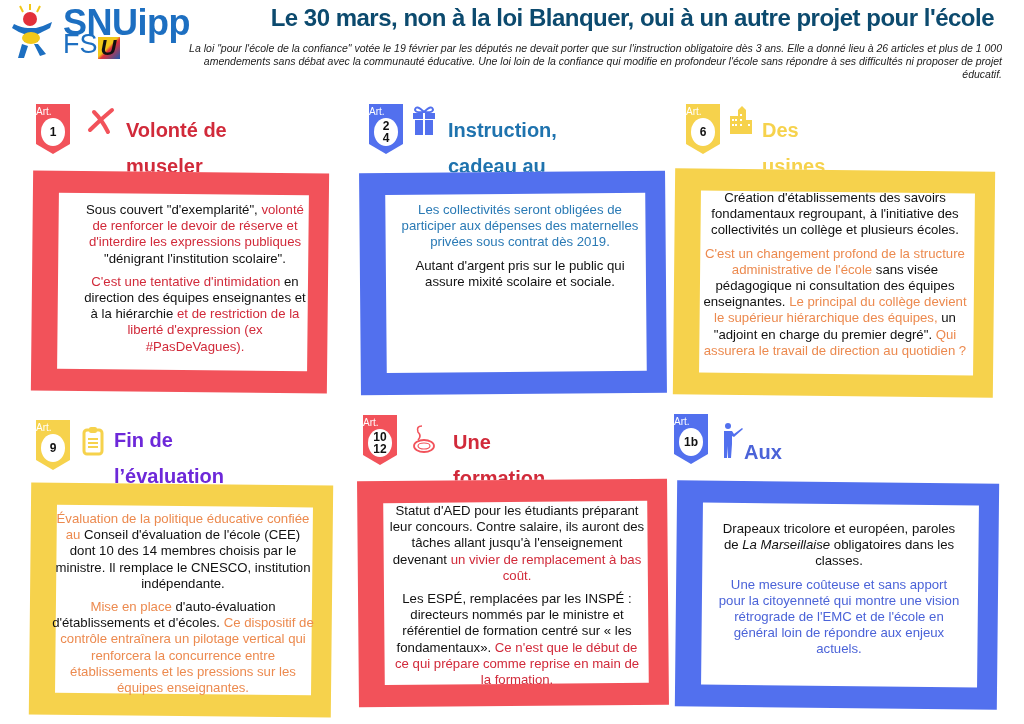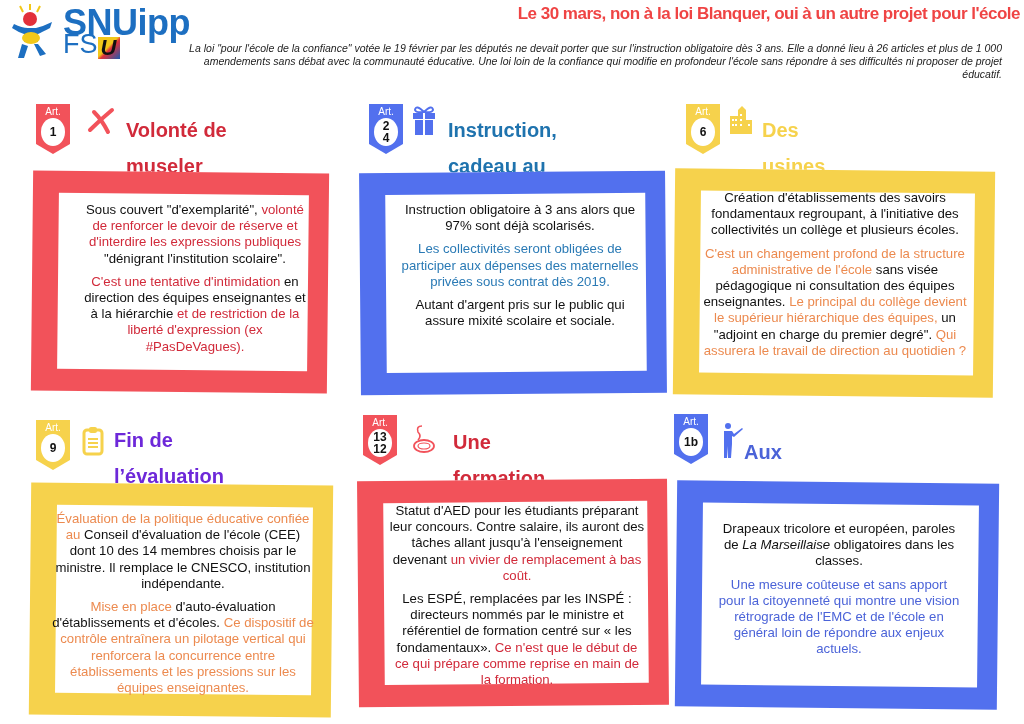--- a/index.html
+++ b/index.html
@@ -5,26 +5,26 @@
   html, body { margin:0; padding:0; }
   body {
     width:1024px; height:724px; background:#ffffff; position:relative; overflow:hidden;
     font-family:"Liberation Sans", sans-serif; color:#111;
   }
   .logo { position:absolute; left:8px; top:2px; width:130px; height:60px; }
   .logo-mark { position:absolute; left:0; top:0; width:50px; height:58px; }
   .logo-text1 { position:absolute; left:55px; top:0px; font-weight:bold; font-size:36px; color:#1d6fc1; letter-spacing:-0.5px; }
   .logo-text2 { position:absolute; left:55px; top:27px; font-size:27px; color:#1d6fc1; }
   .logo-u { display:inline-block; width:22px; height:22px; background:linear-gradient(135deg,#f2c81a 0%,#f2c81a 45%,#e2303a 55%,#1a5ab0 100%); color:#111; font-weight:bold; font-style:italic; font-size:22px; line-height:22px; text-align:center; vertical-align:-2px; }
-  .main-title { position:absolute; left:285px; top:4px; width:735px; text-align:right; font-weight:bold; font-size:17px; color:#ef4444; letter-spacing:-0.5px; white-space:nowrap; }
+  .main-title { position:absolute; left:259px; top:4px; width:735px; text-align:right; font-weight:bold; font-size:24px; color:#0c4a6e; letter-spacing:-0.5px; white-space:nowrap; }
   .intro { position:absolute; left:170px; top:42px; width:832px; text-align:right; font-style:italic; font-size:10.5px; line-height:13px; color:#222; }
 
   .card { position:absolute; }
   .badge { position:absolute; width:34px; height:50px; }
-  .badge .art { position:absolute; top:2px; left:0; width:34px; text-align:center; color:#fff; font-size:10px; }
+  .badge .art { position:absolute; top:2px; left:0; width:34px; color:#fff; font-size:10px; }
   .badge .circle { position:absolute; top:14px; left:5px; width:24px; height:28px; background:#fff; border-radius:50%; display:flex; flex-direction:column; align-items:center; justify-content:center; font-weight:bold; font-size:12px; line-height:12px; color:#111; }
   .head-icon { position:absolute; }
   .card-title { position:absolute; font-weight:bold; font-size:20px; line-height:36px; }
   .frame { position:absolute; box-sizing:border-box; border-style:solid; border-width:22px 20px 22px 26px; background:#fff; }
   .frame.tilt1 { transform:rotate(0.6deg); }
   .frame.tilt2 { transform:rotate(-0.5deg); }
   .body-text { position:absolute; text-align:center; font-size:13.2px; line-height:16.2px; color:#111; }
   .body-text p { margin:0 0 7px 0; }
   .red { color:#d12a3a; }
   .blue { color:#2a7ab5; }
@@ -92,21 +92,20 @@
     <rect x="1" y="9" width="22" height="6" fill="#5270ee"></rect>
       <rect x="3" y="16" width="18" height="15" fill="#5270ee"></rect>
     <rect x="11" y="9" width="2" height="22" fill="#fff"></rect>
   </svg>
   <div class="card-title" style="left:448px;top:112px;color:#1f73ae">
       <div>Instruction,</div>
       <div>cadeau au privé</div>
     </div>
   <div class="frame tilt2" style="left:360px;top:172px;width:306px;height:222px;border-color:#5270ee"></div>
   <div class="body-text" style="left:395px;top:202px;width:250px">
-    <p><span>Instruction obligatoire à 3 ans alors que 97% sont déjà scolarisés.</span></p>
     <p><span class="blue">Les collectivités seront obligées de participer aux dépenses des maternelles privées sous contrat dès 2019.</span></p>
     <p><span>Autant d'argent pris sur le public qui assure mixité scolaire et sociale.</span></p>
   </div>
 </div>
 
 <div class="card">
   <svg class="badge" style="left:686px;top:104px" viewBox="0 0 34 50">
       <path d="M0 0 H34 V40 L17 50 L0 40 Z" fill="#f6d24c"></path>
     </svg>
   <div class="badge" style="left:686px;top:104px">
@@ -169,21 +168,21 @@
   </div>
 </div>
 
 <div class="card">
   <svg class="badge" style="left:363px;top:415px" viewBox="0 0 34 50">
       <path d="M0 0 H34 V40 L17 50 L0 40 Z" fill="#f2525a"></path>
     </svg>
   <div class="badge" style="left:363px;top:415px">
     <div class="art">Art.</div>
     <div class="circle">
-        <span>13</span>
+        <span>10</span>
         <span>12</span>
       </div>
   </div>
   <svg class="head-icon" style="left:408px;top:424px;width:28px;height:30px" viewBox="0 0 28 30">
     <path d="M14 2 Q8 2 10 8 Q14 12 10 16" stroke="#f2525a" stroke-width="1.6" fill="none"></path>
     <ellipse cx="16" cy="22" rx="10" ry="6" stroke="#f2525a" stroke-width="1.8" fill="none"></ellipse>
     <ellipse cx="16" cy="22" rx="6" ry="3" stroke="#f2525a" stroke-width="1.2" fill="none"></ellipse>
   </svg>
   <div class="card-title" style="left:453px;top:424px;color:#d12a3a">
       <div>Une formation</div>

